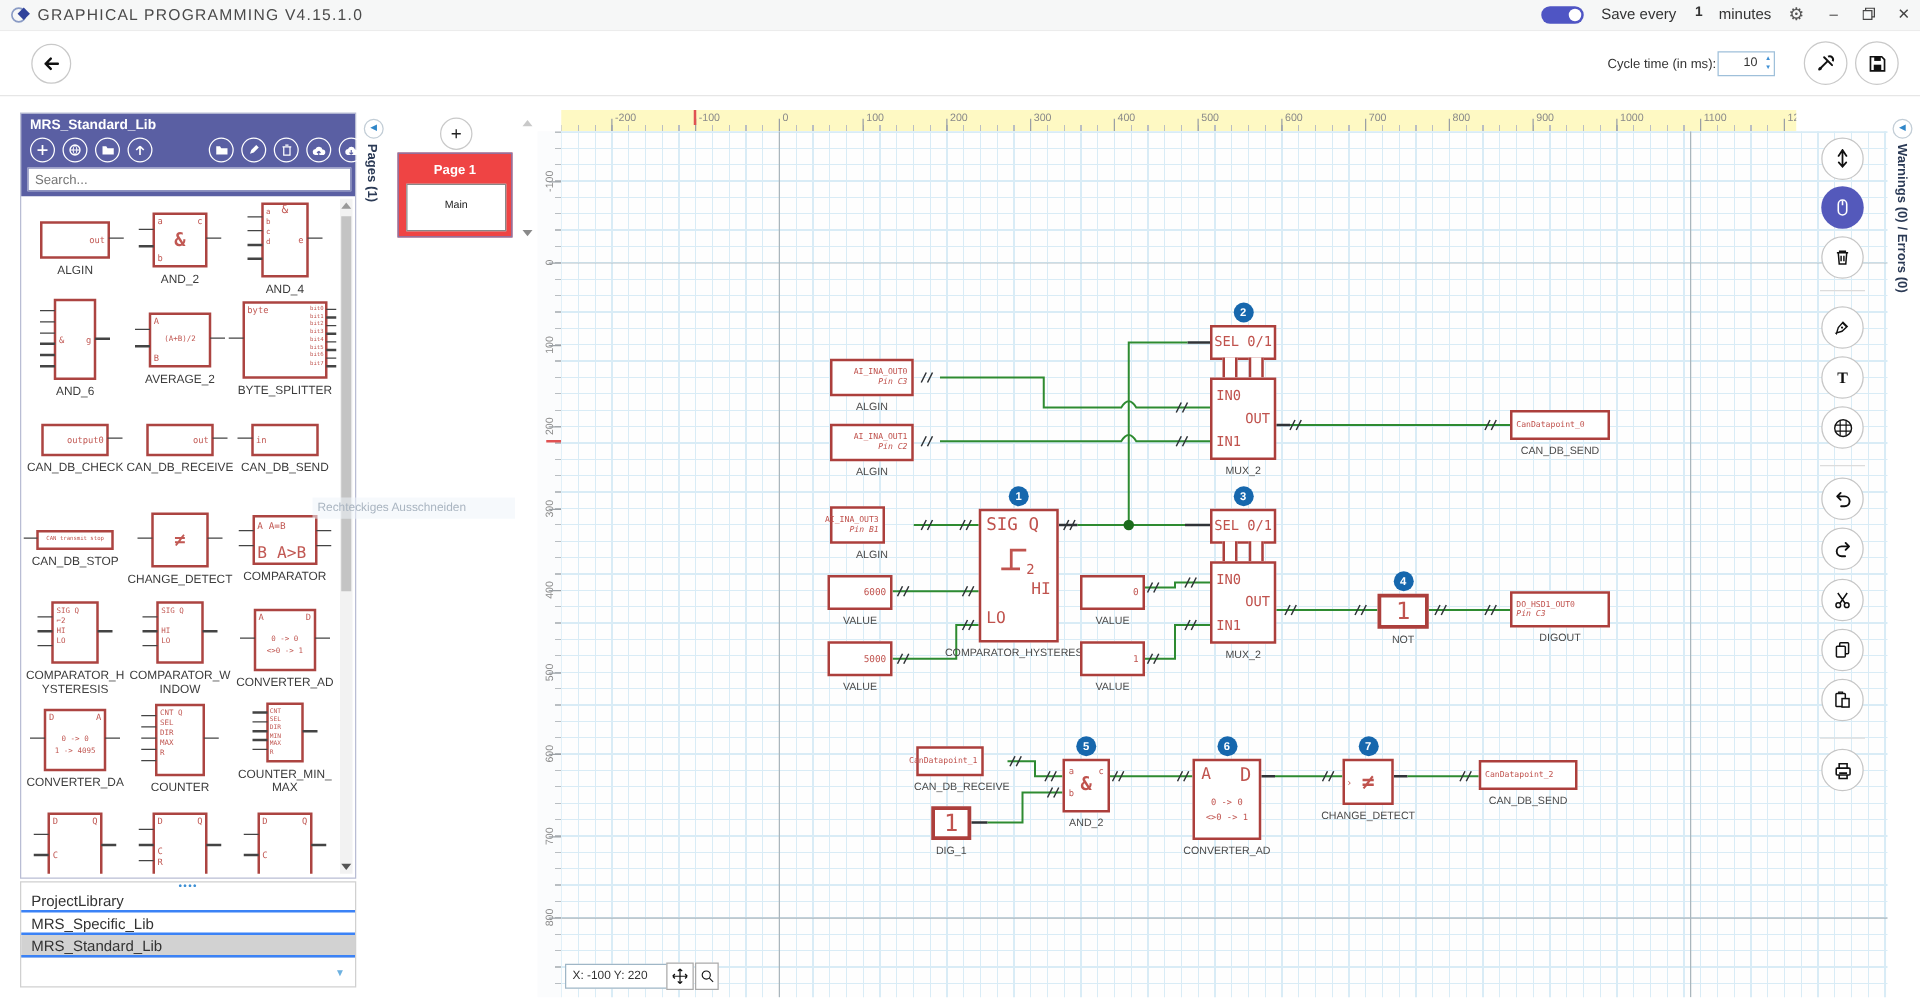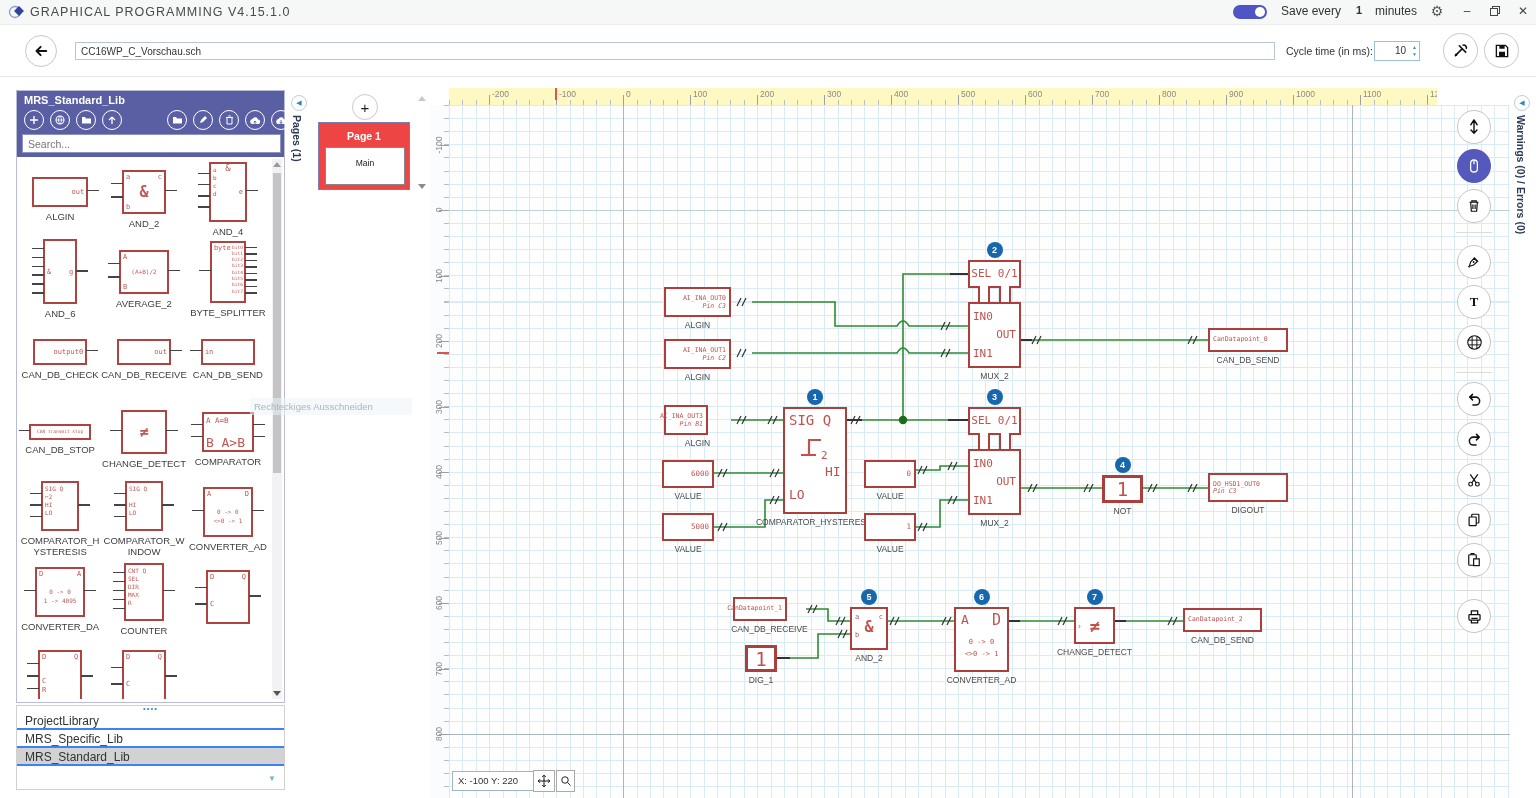--- a/index.html
+++ b/index.html
@@ -160,21 +160,20 @@
     </span>
     <span class="winbtn" style="left:1514px;">✕</span>
   </div>
 
   <div id="secondbar">
     <div id="back-btn" class="circ">
       <svg width="18" height="18" viewBox="0 0 24 24">
           <path d="M19 12 H6 M6 12 l5.5-5.5 M6 12 l5.5 5.5" stroke="#111" stroke-width="2.6" fill="none" stroke-linecap="round"></path>
         </svg>
     </div>
-    <input id="filename" value="CC16WP_C_Vorschau.sch" style="">
     <span id="cycle-label">Cycle time (in ms):</span>
     <div id="cycle-box">
       <span class="val">10</span>
       <span class="ar" style="top:3px;">▲</span>
       <span class="ar" style="top:10px;">▼</span>
     </div>
     <div id="tools-btn" class="circ">
       <svg width="19" height="19" viewBox="0 0 24 24">
         <path d="M5.5 18.5 L14 10 M10.5 6 L18.5 14" stroke="#111" stroke-width="2" fill="none" stroke-linecap="round"></path>
         <path d="M14.5 5.5 a3.4 3.4 0 0 1 4.6 4.6" stroke="#111" stroke-width="2" fill="none"></path>
@@ -300,21 +299,21 @@
             <span class="lp tl">A</span>
             <span class="lp c6">(A+B)/2</span>
             <span class="lp bl">B</span>
             <div class="stub" style="left: -13px; width: 12px; top: 11.3333px;"></div>
             <div class="stub" style="left: -13px; width: 12px; top: 24.6667px;"></div>
             <div class="stub" style="right: -13px; width: 12px; top: 18px;"></div>
           </div>
           <div class="lib-lb">AVERAGE_2</div>
         </div>
         <div class="lib-cell">
-          <div class="lib-box" style="width: 32px; height: 58px;">
+          <div class="lib-box" style="width: 32px; height: 58px; padding-left: 32px;">
             <span class="lp tl">byte</span>
             <span class="lp stackr">bit0
 bit1
 bit2
 bit3
 bit4
 bit5
 bit6
 bit7</span>
             <div class="stub" style="left: -13px; width: 12px; top: 27px;"></div>
@@ -434,20 +433,38 @@
 MAX
 R</span>
             <div class="stub" style="left: -13px; width: 12px; top: 7px;"></div>
             <div class="stub" style="left: -13px; width: 12px; top: 16px;"></div>
             <div class="stub" style="left: -13px; width: 12px; top: 25px;"></div>
             <div class="stub" style="left: -13px; width: 12px; top: 34px;"></div>
             <div class="stub" style="left: -13px; width: 12px; top: 43px;"></div>
             <div class="stub" style="right: -13px; width: 12px; top: 25px;"></div>
           </div>
           <div class="lib-lb">COUNTER</div>
+        </div>
+        <div class="lib-cell">
+          <div class="lib-box" style="width: 26px; height: 44px;">
+            <span class="lp stackl5">CNT
+SEL
+DIR
+MIN
+MAX
+R</span>
+            <div class="stub" style="left: -13px; width: 12px; top: 5.33333px;"></div>
+            <div class="stub" style="left: -13px; width: 12px; top: 12.6667px;"></div>
+            <div class="stub" style="left: -13px; width: 12px; top: 20px;"></div>
+            <div class="stub" style="left: -13px; width: 12px; top: 27.3333px;"></div>
+            <div class="stub" style="left: -13px; width: 12px; top: 34.6667px;"></div>
+            <div class="stub" style="right: -13px; width: 12px; top: 20px;"></div>
+          </div>
+          <div class="lib-lb">COUNTER_MIN_
+MAX</div>
         </div>
         <div class="lib-cell">
           <div class="lib-box" style="width: 40px; height: 50px;">
             <span class="lp tl">D</span>
             <span class="lp tr">Q</span>
             <span class="lp ml">C</span>
             <div class="stub" style="left: -13px; width: 12px; top: 14.6667px;"></div>
             <div class="stub" style="left: -13px; width: 12px; top: 31.3333px;"></div>
             <div class="stub" style="right: -13px; width: 12px; top: 23px;"></div>
           </div>

